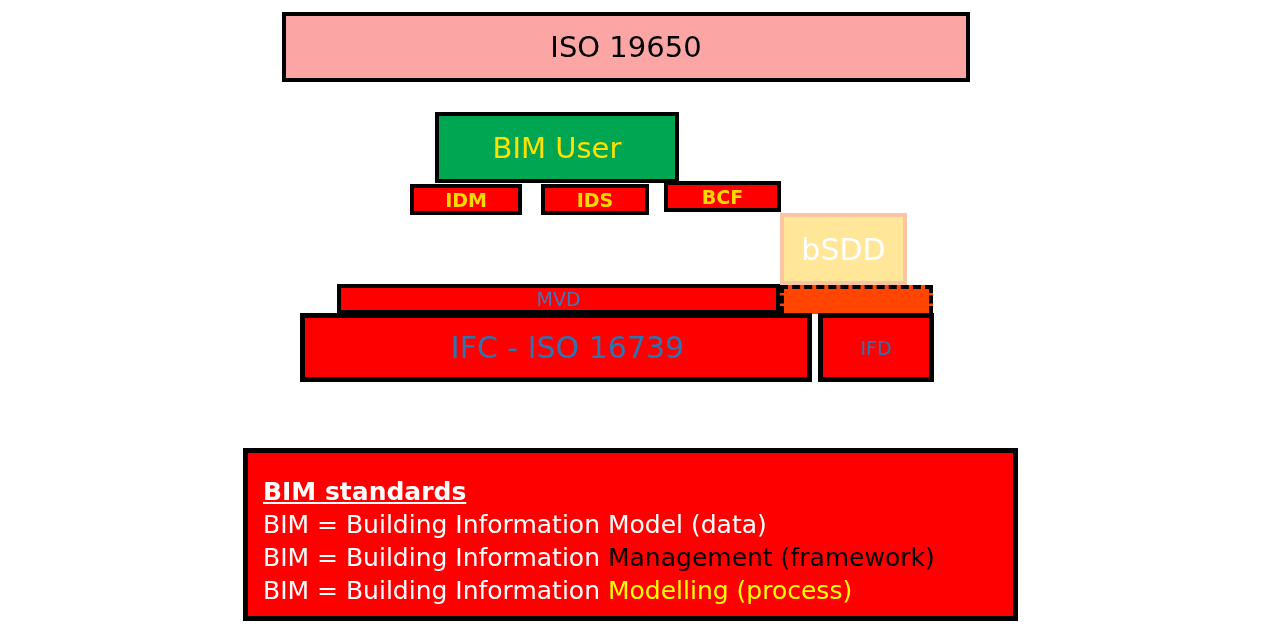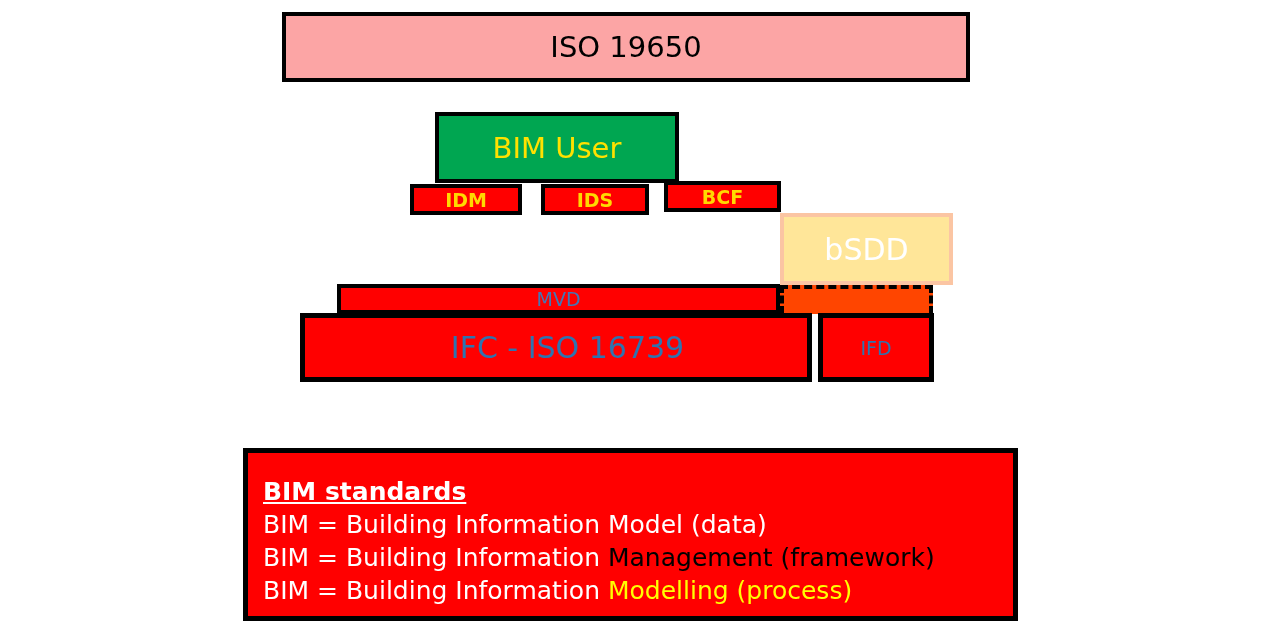--- a/index.html
+++ b/index.html
@@ -39,21 +39,21 @@
   }
   .idm { left: 386px; top: 184px; width: 112px; height: 31px; }
   .ids { left: 517px; top: 184px; width: 108px; height: 31px; }
   .bcf { left: 640px; top: 181px; width: 117px; height: 31px; }
   .bim-software {
     left: 337px; top: 215px; width: 443px; height: 69px;
     background: #ffc000; border: 4px solid #000;
     color: #ffffff; font-size: 30px;
   }
   .bsdd {
-    left: 780px; top: 213px; width: 173px; height: 72px;
+    left: 780px; top: 213px; width: 127px; height: 72px;
     background: #ffe699; border: 4px solid #fbc5a3;
     color: #ffffff; font-size: 30px;
   }
   .mvd {
     left: 337px; top: 284px; width: 443px; height: 30px;
     background: #ff0000; border: 4px solid #000;
     color: #4377b6; font-size: 19px; align-items: center;
   }
   .orange-dashed {
     left: 780px; top: 285px; width: 153px; height: 29px;

